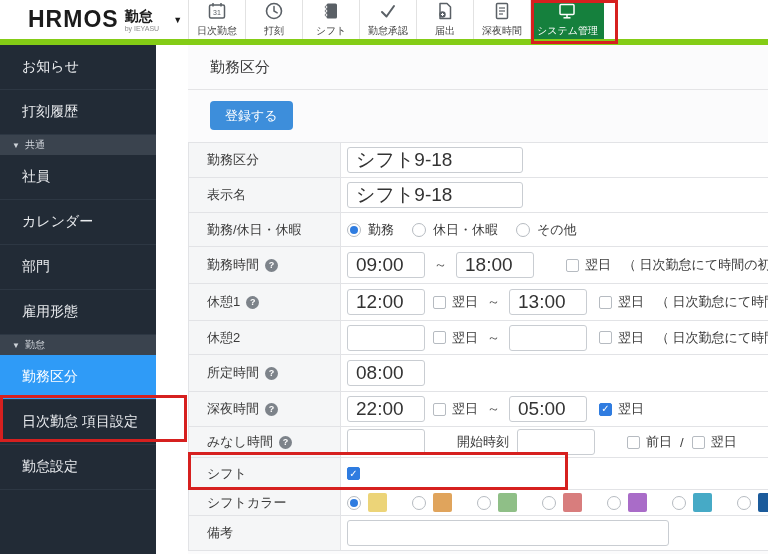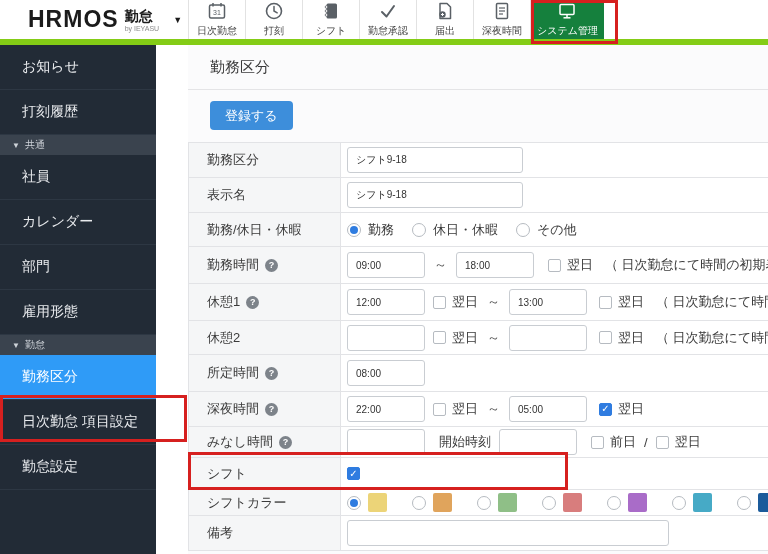--- a/index.html
+++ b/index.html
@@ -46,29 +46,29 @@
   .ftable { width:1000px; border-top:1px solid #e2e3e6; border-left:1px solid #e2e3e6; background:#fff; }
   .frow { display:flex; border-bottom:1px solid #e2e3e6; }
   .flabel { width:152px; min-width:152px; background:#f5f6f7; border-right:1px solid #e2e3e6;
     display:flex; align-items:center; padding-left:18px; font-size:13px; color:#3a3a3a; gap:6px; }
   .fvalue { flex:1; display:flex; align-items:center; padding:4px 0 4px 6px; font-size:13px;
     color:#3a3a3a; gap:0; background:#fff; }
   .h35 { height:35px; } .h34 { height:34px; } .h37 { height:37px; } .h31 { height:31px; }
   .h32 { height:32px; } .h26 { height:26px; }
   .help { width:13px; height:13px; border-radius:50%; background:#7d838a; color:#fff; font-size:9px;
     font-weight:bold; display:inline-flex; align-items:center; justify-content:center; flex:none; }
-  input.txt { height:26px; border:1px solid #c9cdd2; border-radius:3px; padding:0 8px; font-size:10px;
+  input.txt { height:26px; border:1px solid #c9cdd2; border-radius:3px; padding:0 8px; font-size:19px;
     color:#333; font-family:inherit; background:#fff; }
   .w-name { width:176px; } .w-time { width:78px; } .w-remarks { width:322px; }
   .tilde { margin:0 9px; color:#555; }
   .cb { width:13px; height:13px; border:1px solid #b6bbc1; border-radius:2px; background:#fff;
     display:inline-flex; align-items:center; justify-content:center; flex:none; cursor:pointer; }
   .cb.checked { background:#2f7ce0; border-color:#2f7ce0; color:#fff; font-size:10px; line-height:1; }
   .cb-label { margin-left:6px; }
-  .gap14 { margin-left:14px; } .gap12 { margin-left:12px; } .gap8 { margin-left:8px; }
+  .gap14 { margin-left:32px; } .gap12 { margin-left:12px; } .gap8 { margin-left:8px; }
   .radio { width:14px; height:14px; border:1px solid #b6bbc1; border-radius:50%; background:#fff;
     display:inline-block; position:relative; flex:none; cursor:pointer; }
   .radio.sel::after { content:""; position:absolute; left:2px; top:2px; width:8px; height:8px;
     border-radius:50%; background:#2f7ce0; }
   .radio-label { margin:0 18px 0 7px; }
   .note { color:#3a3a3a; white-space:nowrap; }
   .swatch { width:19px; height:19px; border-radius:2px; display:inline-block; margin-left:7px; flex:none; }
   .sw-group { display:inline-flex; align-items:center; margin-right:25px; }
 
   

